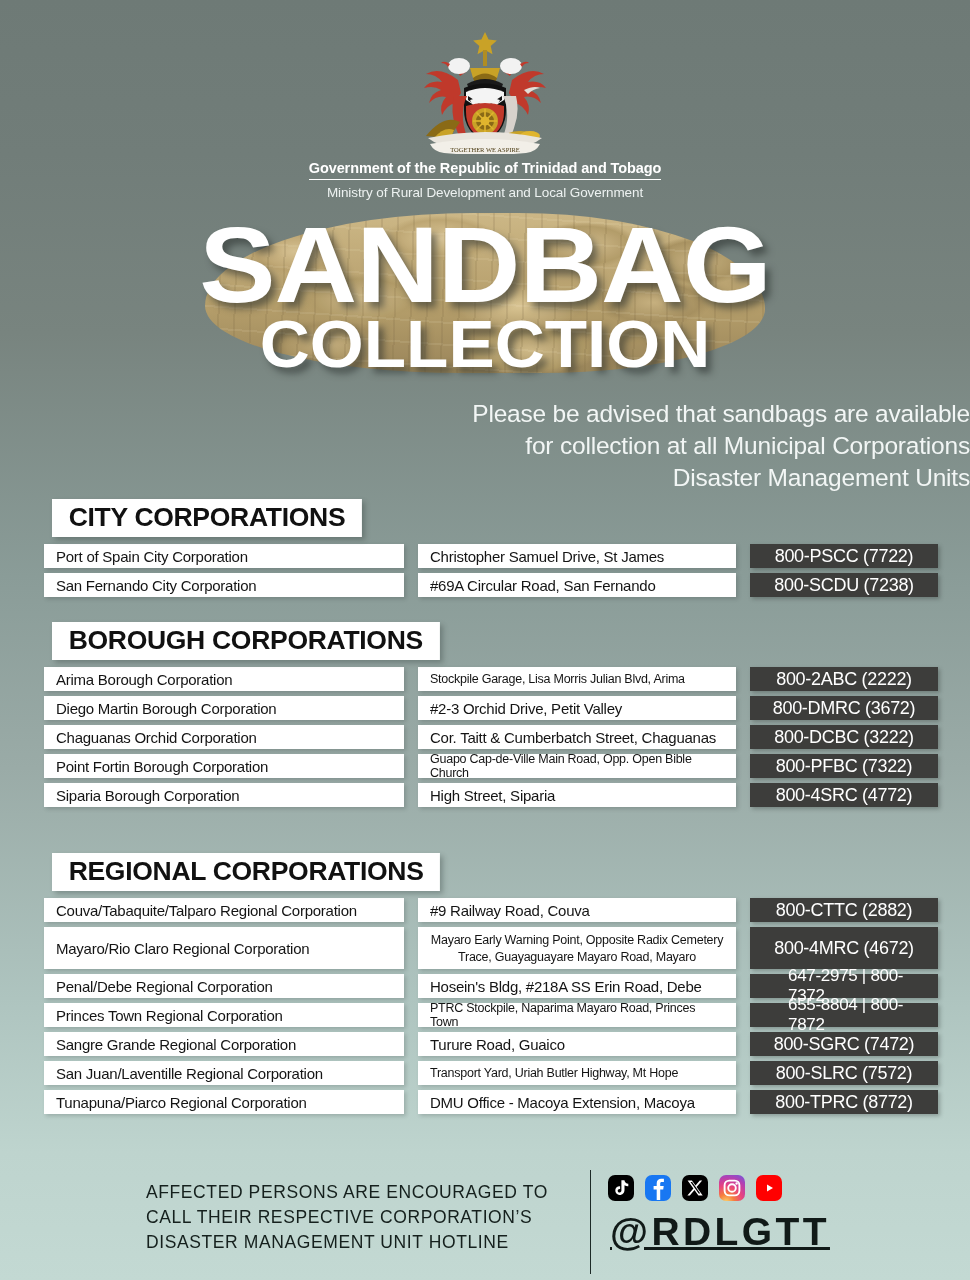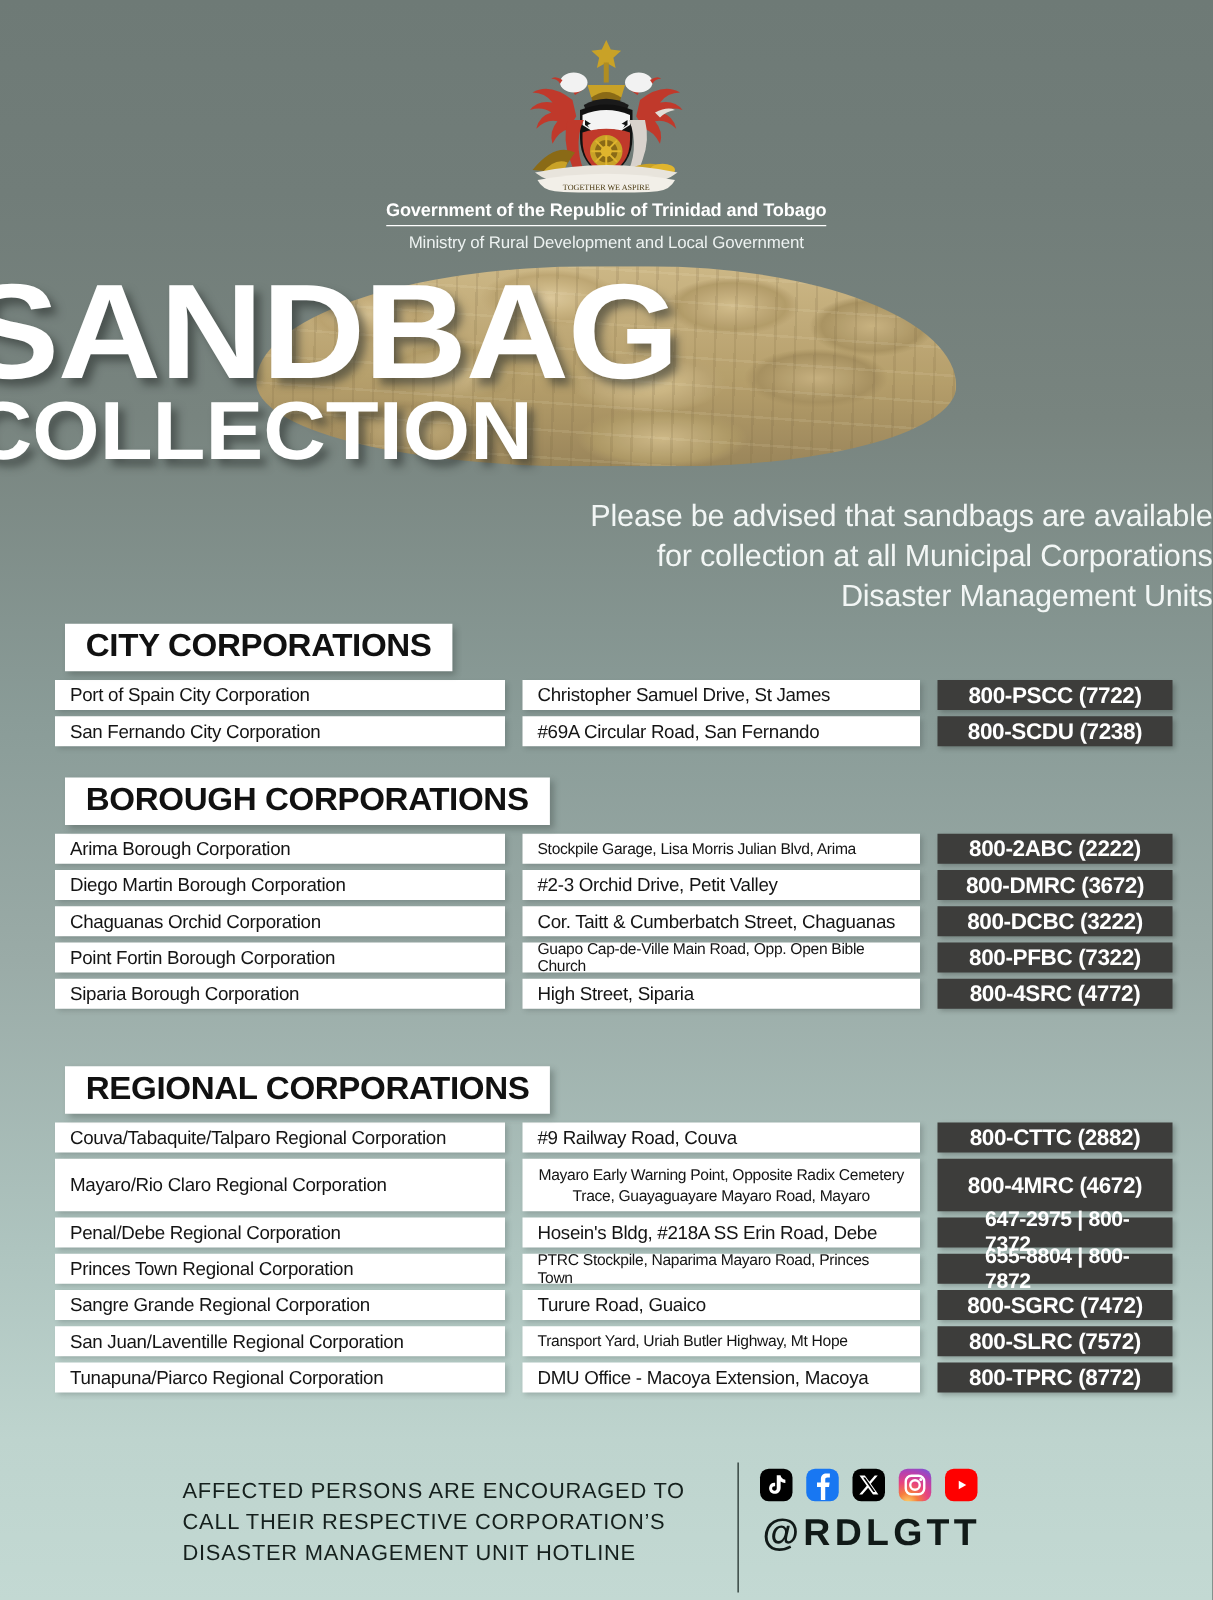--- a/index.html
+++ b/index.html
@@ -36,21 +36,21 @@
     display:inline-block; border-bottom:1.6px solid #ffffff;
     margin-top:2px;
   }
   .gov-line2 {
     color:#edf2f1; font-size:13.5px; margin-top:5px; letter-spacing:-0.1px;
   }
 
   
   .title-wrap {
     position:absolute; top:205px; left:0; right:0;
-    height:180px; 
+    height:180px; text-align:center;
   }
   .bagpile {
     position:absolute; left:50%; top:8px; transform:translateX(-50%);
     width:560px; height:160px;
     border-radius:48% 44% 40% 46% / 58% 60% 40% 42%;
     background:
       radial-gradient(ellipse 70px 34px at 16% 24%, #d9c393 0%, #bda46f 56%, rgba(160,138,90,0) 70%),
       radial-gradient(ellipse 78px 32px at 42% 16%, #e0cb9c 0%, #c0a873 58%, rgba(160,138,90,0) 72%),
       radial-gradient(ellipse 74px 32px at 68% 20%, #d5bf8d 0%, #b59d69 58%, rgba(160,138,90,0) 72%),
       radial-gradient(ellipse 70px 34px at 88% 30%, #cbb481 0%, #ab9462 58%, rgba(160,138,90,0) 72%),
@@ -131,21 +131,21 @@
     flex:1; margin-left:14px;
     font-size:15px; letter-spacing:-0.25px;
     padding:0 12px;
   }
   .c-addr.small { font-size:12.5px; }
   .c-addr.two-line { display:block; padding-top:5px; line-height:1.35; font-size:12.5px; }
 
   .c-phone {
     width:188px; flex:none; margin-left:14px;
     background:#3d3d3b; color:#ffffff;
-    font-weight:bold; font-size:18px; letter-spacing:-0.3px;
+    font-weight:normal; font-size:18px; letter-spacing:-0.3px;
     justify-content:center;
     box-shadow:2px 2px 4px rgba(30,36,34,.30);
   }
   .c-phone.narrow-text { font-size:17px;padding-left:38px; }
 
   
   .footer { position:absolute; top:1172px; left:12px; right:0; height:100px; }
 
   .foot-text {
     position:absolute; left:134px; top:8px; width:420px;
@@ -163,22 +163,23 @@
   .sicon { width:26px; height:26px; border-radius:7px; position:relative; display:block; }
   .si-tiktok { background:#000000; }
   .si-fb     { background:#1877f2; }
   .si-x      { background:#000000; }
   .si-ig     { background:radial-gradient(circle at 28% 104%, #fdd36a 0%, #f67e3d 24%, #e8437f 50%, #b640b0 74%, #6b5ae0 100%); }
   .si-yt     { background:#ff0000; }
   .sicon svg { position:absolute; inset:0; width:100%; height:100%; }
 
   .handle {
     position:absolute; left:598px; top:38px;
-    color:#111a18; font-weight:bold; font-size:30px;
+    color:#111a18; font-weight:bold; font-size:39px;
     letter-spacing:3.4px;
+    text-decoration:underline;
   }
 </style>
 </head>
 <body>
 
 <div class="poster">
 
   <div class="gov-header">
     <span class="crest">
       <svg viewBox="0 0 162 128" xmlns="http://www.w3.org/2000/svg">

